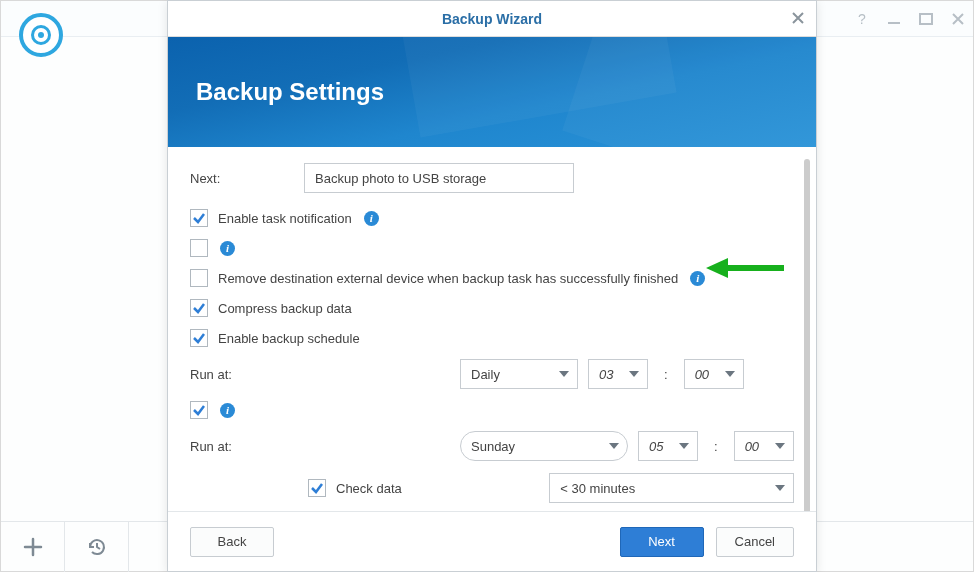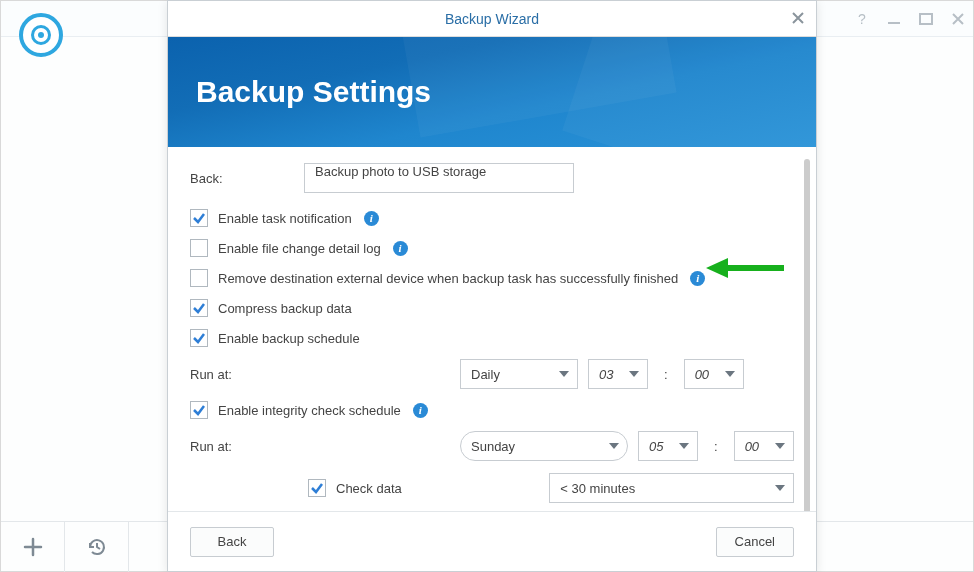--- a/index.html
+++ b/index.html
@@ -40,52 +40,52 @@
   
   .modal {
     position:absolute; left:167px; top:0; width:650px; height:572px;
     background:#fff; border:1px solid #c9cfd4; box-shadow:0 2px 10px rgba(0,0,0,0.1);
     display:flex; flex-direction:column;
   }
   .modal-titlebar {
     height:36px; display:flex; align-items:center; justify-content:center; position:relative;
     border-bottom:1px solid #ddd;
   }
-  .modal-titlebar .title { font-weight:normal; color:#2a6ea6; font-size:14px; }
+  .modal-titlebar .title { font-weight:bold; color:#2a6ea6; font-size:14px; }
   .modal-titlebar .close { position:absolute; right:10px; top:9px; color:#8a949c; cursor:pointer; }
 
   .header-band {
     height:110px; background: linear-gradient(168deg, #0b62ae 0%, #126db6 30%, #1f86ce 60%, #2a93d8 100%);
     position:relative; overflow:hidden;
     display:flex; align-items:center; padding-left:28px;
   }
   .header-band::before, .header-band::after {
     content:""; position:absolute; width:260px; height:260px; transform:rotate(18deg);
     background: rgba(255,255,255,0.04);
   }
   .header-band::before { right:-40px; top:-120px; }
   .header-band::after { right:160px; top:-180px; transform:rotate(-10deg); }
-  .header-band .heading { color:#fff; font-size:30px; font-weight:bold; position:relative; z-index:1; }
+  .header-band .heading { color:#fff; font-size:24px; font-weight:bold; position:relative; z-index:1; }
 
   .modal-body {
     flex:1; position:relative; padding:16px 22px 6px 22px;
     overflow:hidden;
   }
   .scroll-indicator {
     position:absolute; right:6px; top:12px; width:6px; height:430px; background:#ccc; border-radius:3px;
   }
 
   .row { display:flex; align-items:center; gap:10px; margin-bottom:12px; }
   .row.indent-1 { }
   .row.indent-2 { margin-left:78px;padding-left:40px; }
   .row-task { display:flex; align-items:center; gap:10px; margin-bottom:16px; }
   .row-task .lbl { width:104px; }
 
   .text-input {
-    height:30px; border:1px solid #c7ccd1; padding: 0 10px; display:flex; align-items:flex-start; width:270px; color:#444; background:#fff;
+    height:30px; border:1px solid #c7ccd1; padding: 0 10px; display:flex; align-items:center; width:270px; color:#444; background:#fff;
   }
 
   .chk {
     width:18px; height:18px; border:1px solid #b0b8bf; background:#fff; display:inline-flex; align-items:center; justify-content:center; flex-shrink:0;
   }
   .chk.checked svg { display:block; }
   .chk svg { display:none; }
   .chk-label { color:#444; }
 
   .info-icon {
@@ -180,39 +180,38 @@
   </div>
 
   <div class="header-band">
     <div class="heading">Backup Settings</div>
   </div>
 
   <div class="modal-body">
     <div class="scroll-indicator"></div>
 
     <div class="row-task">
-      <div class="lbl">Back:</div>
+      <div class="lbl">Next:</div>
       <div class="text-input">
         <span>Backup photo to USB storage</span>
       </div>
     </div>
 
     <div class="row">
       <span class="chk checked">
           <svg width="14" height="14" viewBox="0 0 14 14">
             <path d="M2 7 L6 11 L12 3" stroke="#2e7ed6" stroke-width="2.5" fill="none"></path>
           </svg>
         </span>
       <span class="chk-label">Enable task notification</span>
       <span class="info-icon">i</span>
     </div>
 
     <div class="row">
       <span class="chk"></span>
-      <span class="chk-label">Enable file change detail log</span>
       <span class="info-icon">i</span>
     </div>
 
     <div class="row" style="position:relative;">
       <span class="chk"></span>
       <span class="chk-label">Remove destination external device when backup task has successfully finished</span>
       <span class="info-icon">i</span>
     </div>
 
     <div class="row">
@@ -260,21 +259,20 @@
           </span>
       </span>
     </div>
 
     <div class="row">
       <span class="chk checked">
           <svg width="14" height="14" viewBox="0 0 14 14">
             <path d="M2 7 L6 11 L12 3" stroke="#2e7ed6" stroke-width="2.5" fill="none"></path>
           </svg>
         </span>
-      <span class="chk-label">Enable integrity check schedule</span>
       <span class="info-icon">i</span>
     </div>
     <div class="row indent-1">
       <span class="sched-label">Run at:</span>
       <span class="select w-day2">
         <span>Sunday</span>
         <span class="caret">
             <svg width="10" height="6">
               <path d="M0 0 L5 6 L10 0" fill="#6b7680"></path>
             </svg>
@@ -313,20 +311,21 @@
             </svg>
           </span>
       </span>
     </div>
 
   </div>
 
   <div class="modal-footer">
     <div class="btn back">Back</div>
     <div class="spacer"></div>
+    <div class="btn primary">Next</div>
     <div style="width:12px"></div>
     <div class="btn">Cancel</div>
   </div>
 </div>
 
 <svg class="arrow-annot" style="left:706px; top:256px;" width="80" height="24" viewBox="0 0 80 24">
   <line x1="18" y1="12" x2="78" y2="12" stroke="#17b01d" stroke-width="6"></line>
   <polygon points="0,12 22,2 22,22" fill="#17b01d"></polygon>
 </svg>
 

